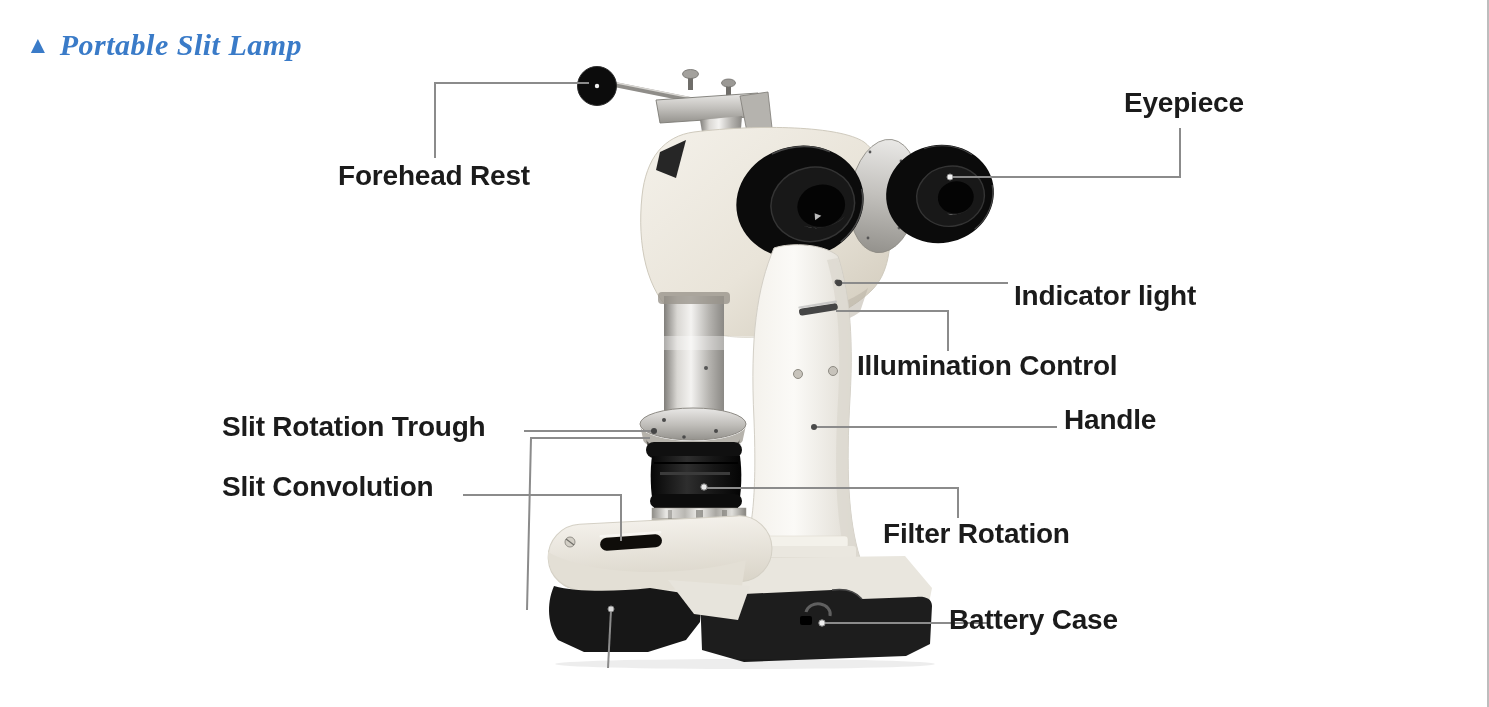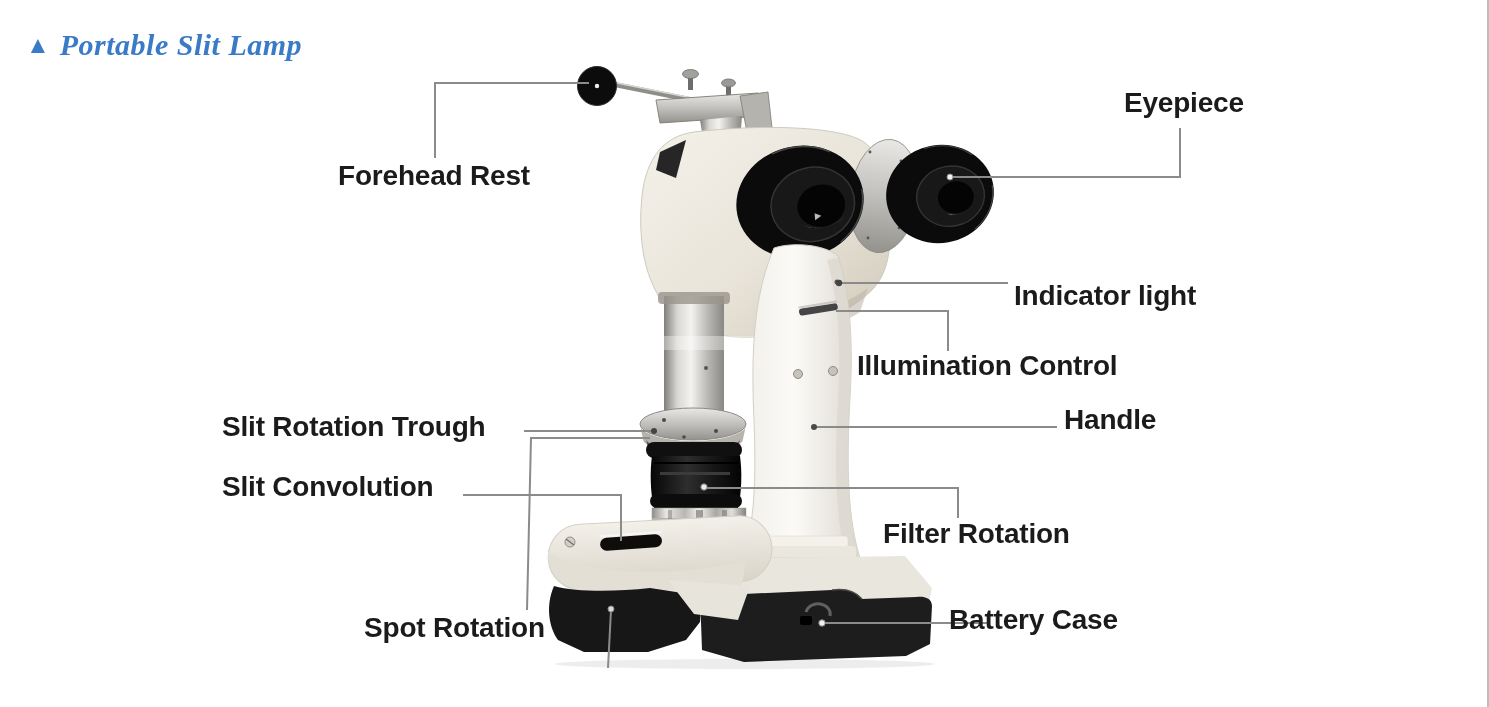--- a/index.html
+++ b/index.html
@@ -286,17 +286,16 @@
   </svg>
 
   <div class="callout" id="lbl-forehead-rest">Forehead Rest</div>
   <div class="callout" id="lbl-eyepiece">Eyepiece</div>
   <div class="callout" id="lbl-indicator-light">Indicator light</div>
   <div class="callout" id="lbl-illumination-control">Illumination Control</div>
   <div class="callout" id="lbl-handle">Handle</div>
   <div class="callout" id="lbl-filter-rotation">Filter Rotation</div>
   <div class="callout" id="lbl-slit-convolution">Slit Convolution</div>
   <div class="callout" id="lbl-slit-rotation-trough">Slit Rotation Trough</div>
-  <div class="callout" id="lbl-spot-rotation">Spot Rotation</div>
   <div class="callout" id="lbl-battery-case">Battery Case</div>
 
   <div id="right-edge"></div>
 </div>
 
 </body></html>

